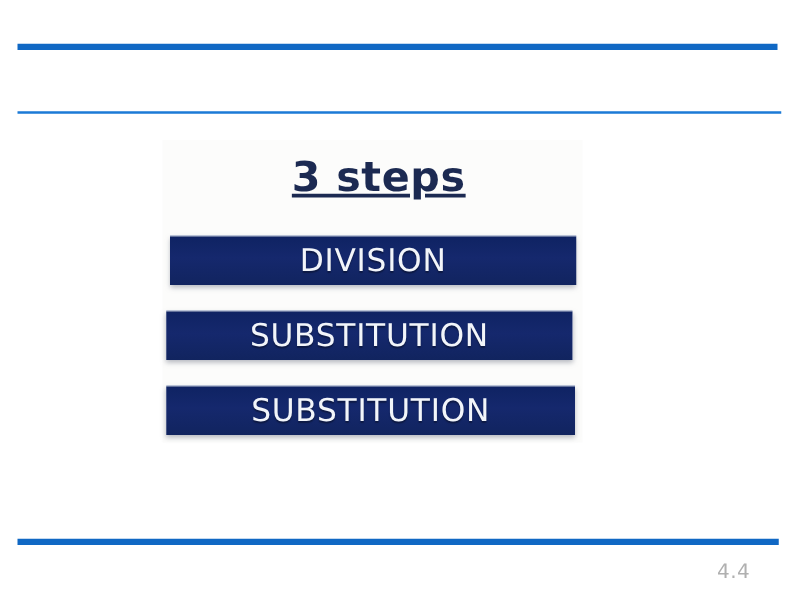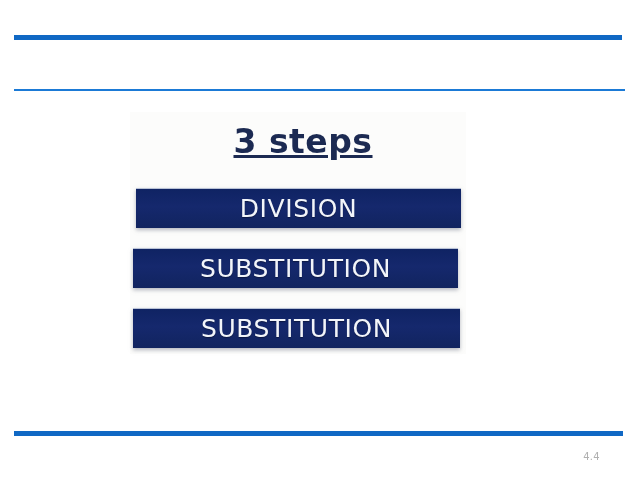--- a/index.html
+++ b/index.html
@@ -112,21 +112,21 @@
     top: 431px;
     width: 609px;
     height: 5px;
     background: #1068c4;
   }
   .page-number {
     position: absolute;
     right: 38px;
     top: 450px;
     font-family: "DejaVu Sans", sans-serif;
-    font-size: 10px;
+    font-size: 16px;
     line-height: 14px;
     color: #b0b0b0;
     letter-spacing: 0.3px;
   }
 </style>
 </head>
 <body>
 
 <div class="slide">
 

